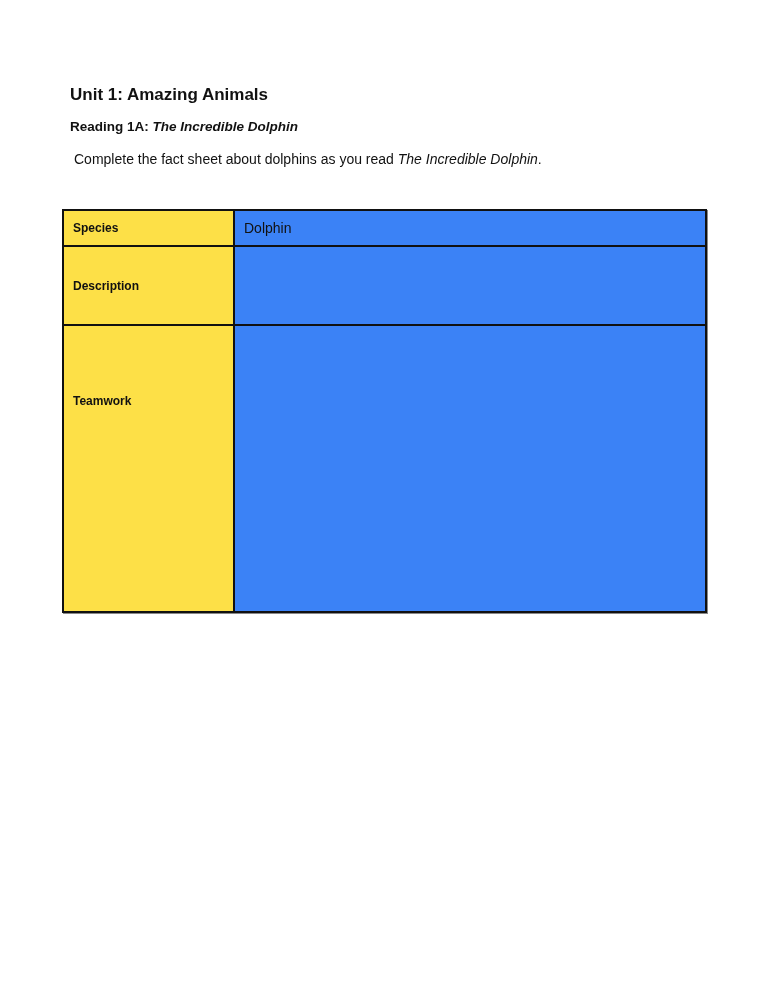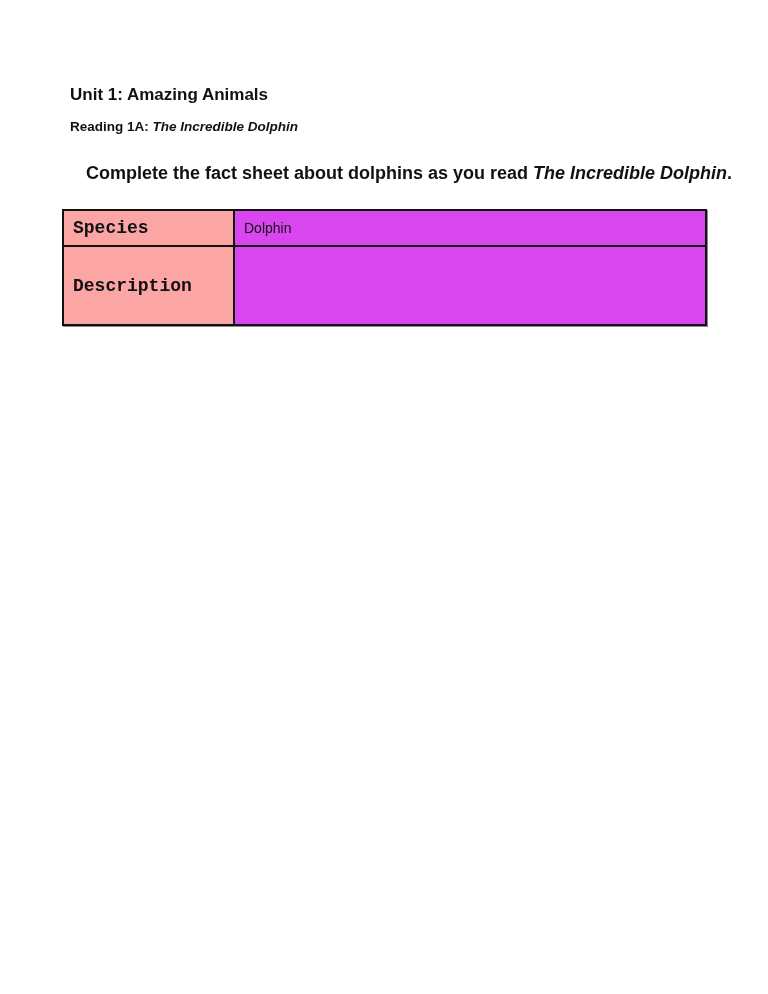--- a/index.html
+++ b/index.html
@@ -28,49 +28,48 @@
       left: 70px;
       top: 119px;
       font-size: 13.5px;
       font-weight: bold;
       margin: 0;
     }
     .instructions {
       position: absolute;
       left: 70px;
       top: 147px;
-      font-size: 18px;
-      font-weight: bold;
-      margin: 16px;
+      font-size: 14px;
+      font-weight: normal;
+      margin: 4px;
     }
     .it { font-style: italic; }
     .fact-table {
       position: absolute;
       left: 62px;
       top: 209px;
       width: 645px;
       border-collapse: collapse;
       border: 2px solid #111111;
       box-shadow: 1px 1px 0 #888888;
     }
     .fact-table td {
       border: 2px solid #111111;
       padding: 0 0 0 9px;
       vertical-align: middle;
       font-size: 14px;
     }
     .fact-table td.label {
       width: 160px;
-      background: #fca5a5;
+      background: #fde047;
       font-weight: bold;
-      font-size: 18px;
-      font-family: Liberation Mono, monospace;
+      font-size: 12px;
     }
     .fact-table td.value {
-      background: #d946ef;
+      background: #3b82f6;
       font-weight: normal;
     }
   </style>
 </head>
 <body>
 
 <h1 class="unit-title">Unit 1: Amazing Animals</h1>
 
 <p class="reading-title"><span>Reading 1A: </span><span class="it">The Incredible Dolphin</span></p>
 
@@ -79,14 +78,18 @@
 <table class="fact-table">
   <tbody>
     <tr style="height:36px">
       <td class="label">Species</td>
       <td class="value">Dolphin</td>
     </tr>
     <tr style="height:79px">
       <td class="label">Description</td>
       <td class="value"></td>
     </tr>
+    <tr style="height:287px">
+      <td class="label" style="vertical-align:top;padding-top:68px">Teamwork</td>
+      <td class="value"></td>
+    </tr>
   </tbody>
 </table>
 
 </body></html>

